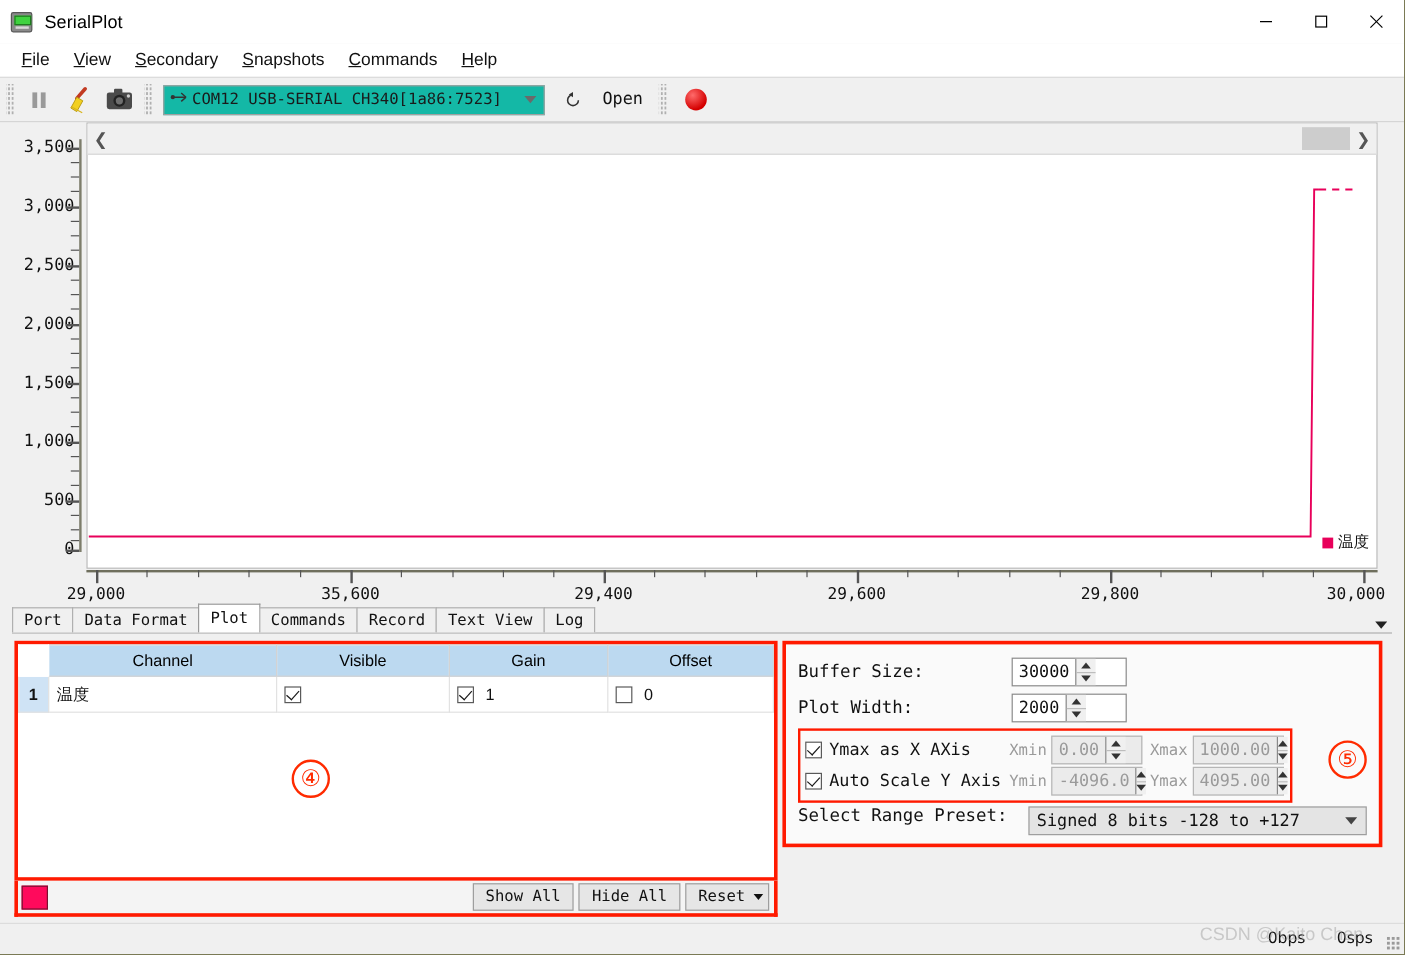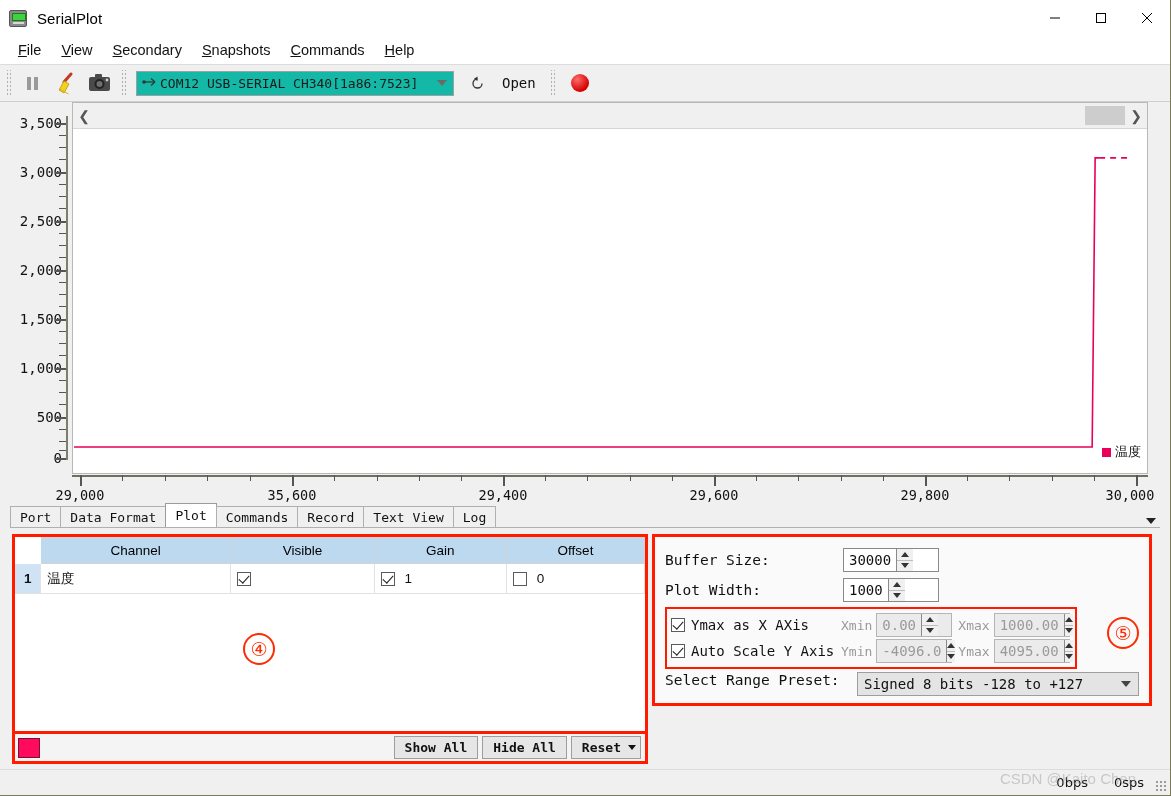--- a/index.html
+++ b/index.html
@@ -201,21 +201,21 @@
 
   .circle-num {
     position: absolute; border: 2px solid #ff2b00; border-radius: 50%;
     color: #ff2b00; display: flex; align-items: center; justify-content: center;
     font-size: 19px; font-family: "DejaVu Sans", sans-serif;
   }
 
   .leftbottom {
     position: absolute; left: 12px; top: 206px; width: 636px; height: 30px;
     border: 3px solid #ff1a00; border-top: none; background: #f4f4f4;
-    display: flex; align-items: center; font-weight: bold;
+    display: flex; align-items: center;
   }
   .color-sw {
     width: 22px; height: 20px; background: #ff0a5c; border: 1px solid #7a1030;
     margin-left: 3px; flex: none;
   }
   .btn-row { margin-left: auto; display: flex; align-items: center; padding-right: 4px; }
   .gbtn {
     height: 23px; padding: 0 10px; background: #e6e6e6; border: 1px solid #9e9e9e;
     font-family: "DejaVu Sans Mono", monospace; font-size: 13px; color: #111;
     display: flex; align-items: center; margin-left: 4px;
@@ -554,21 +554,21 @@
             <i>
                 <span class="tri-dn"></span>
               </i>
           </div>
         </div>
       </div>
 
       <div class="frow">
         <div class="flabel">Plot Width:</div>
         <div class="spin" style="width:96px">
-          <div class="sval">1000</div>
+          <div class="sval">2000</div>
           <div class="sbtns">
             <i>
                 <span class="tri-up"></span>
               </i>
             <i>
                 <span class="tri-dn"></span>
               </i>
           </div>
         </div>
       </div>

